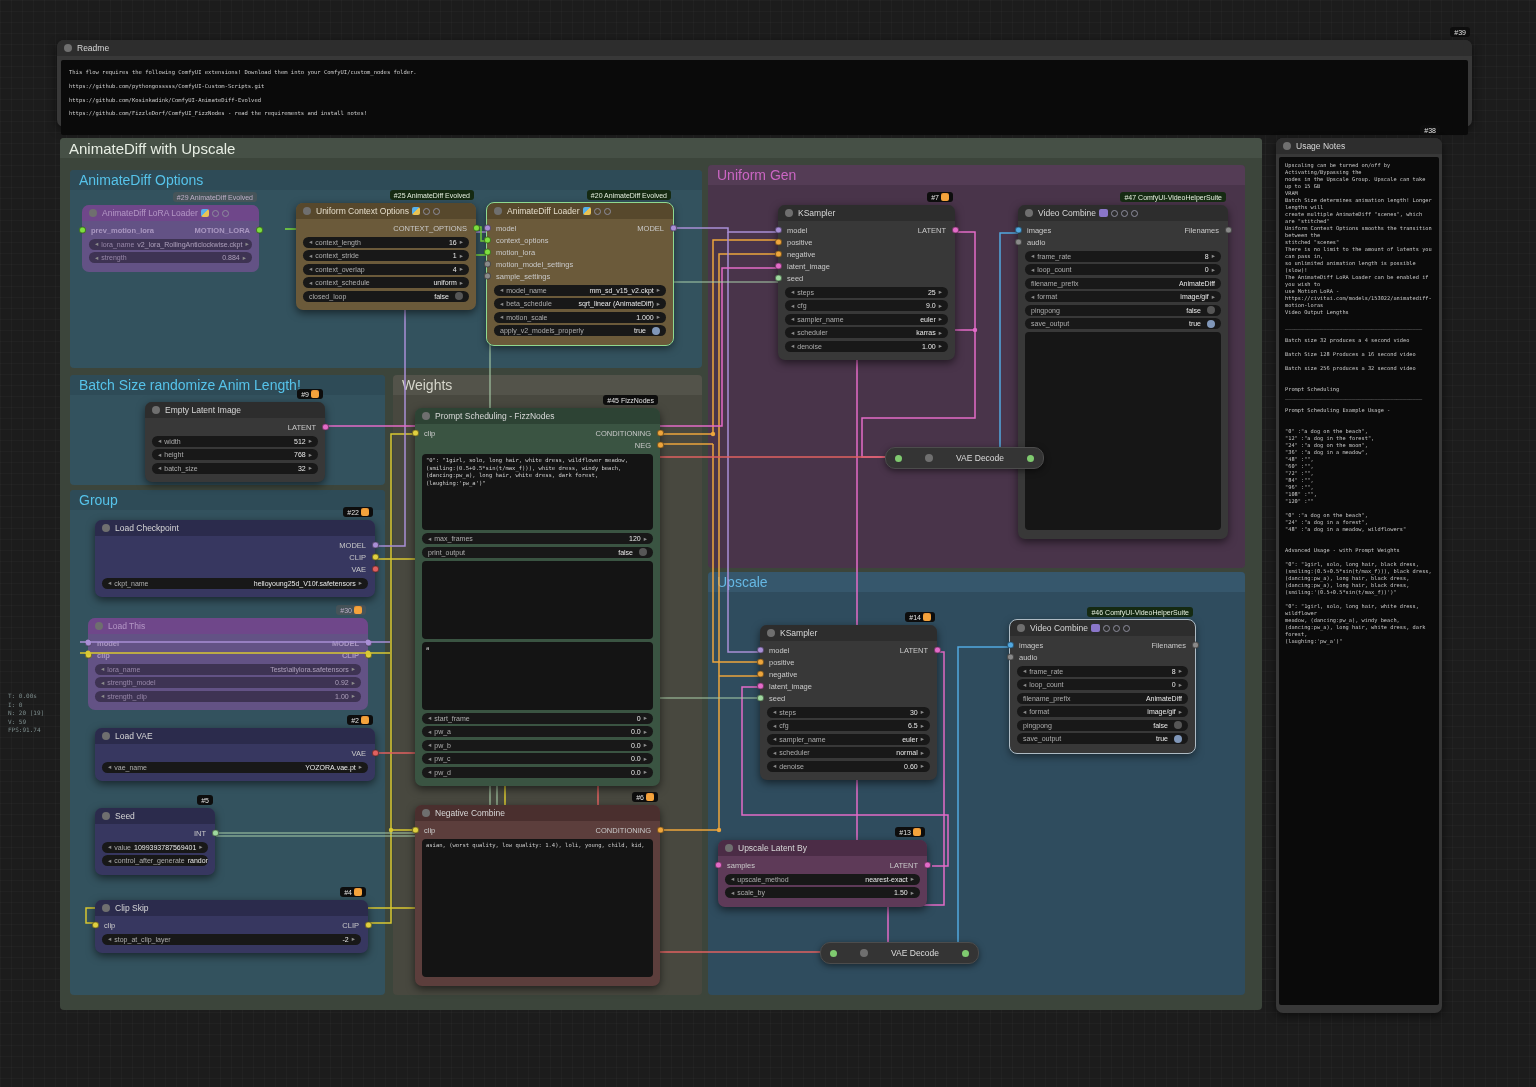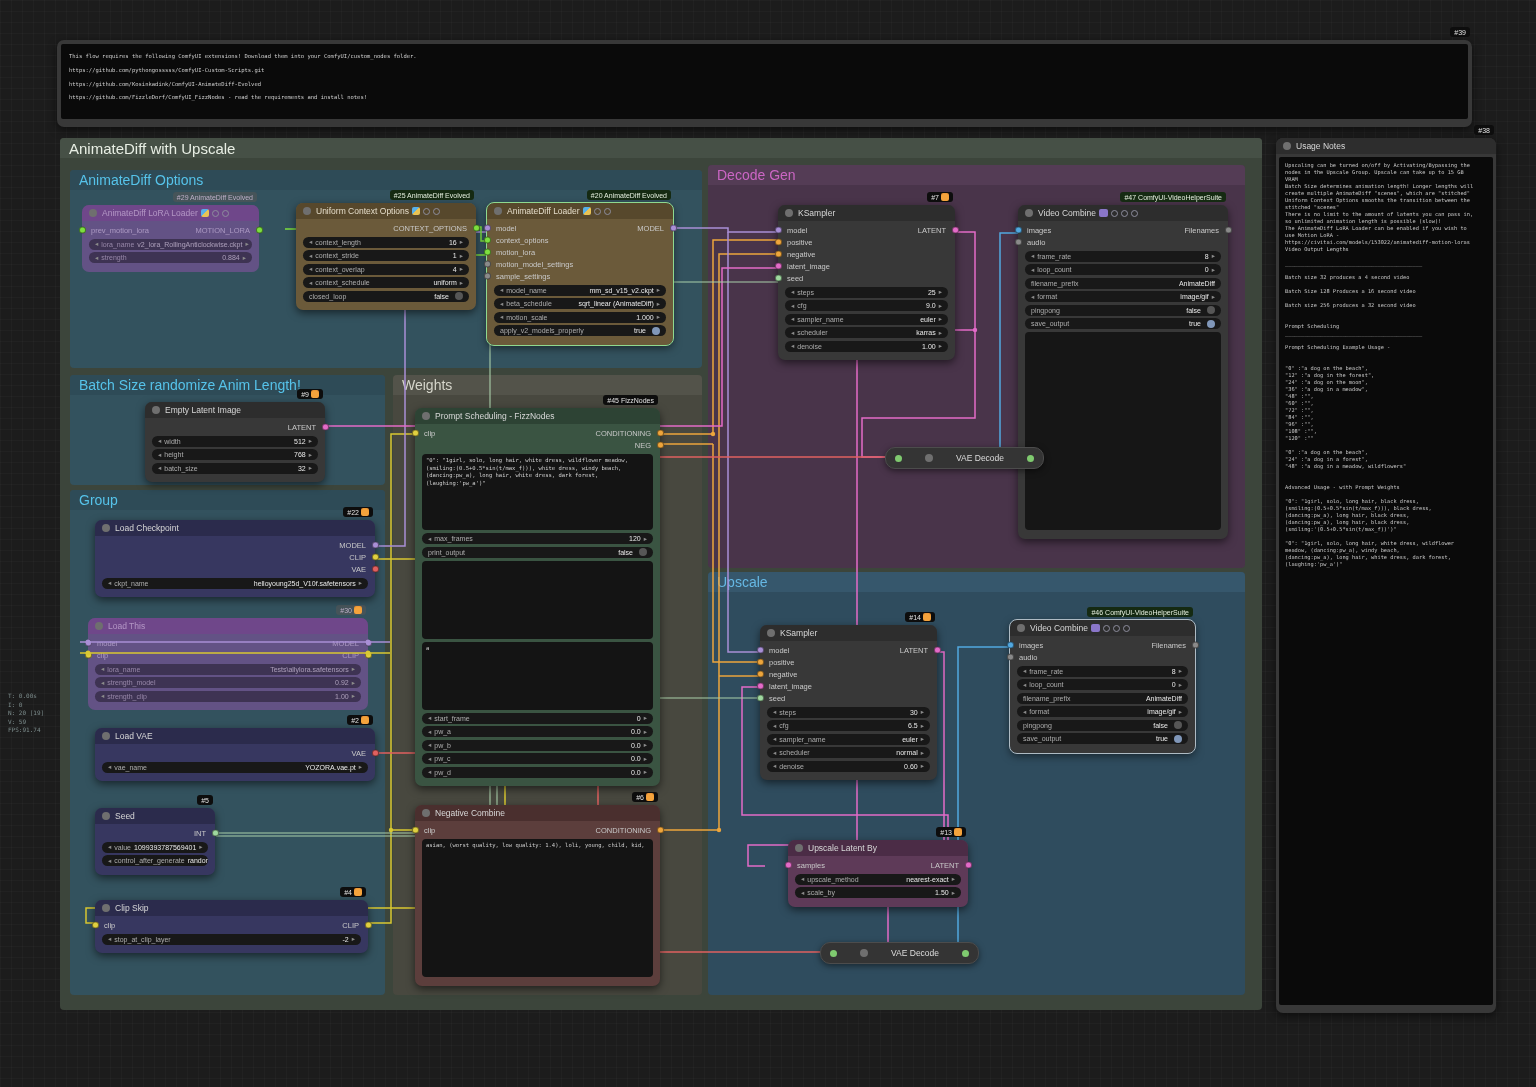--- a/index.html
+++ b/index.html
@@ -45,21 +45,21 @@
   .node.brown{background:#6b5a3a;} .node.brown .ntitle{background:#57482c;color:#e4dcc9;}
   .node.green{background:#3a5442;} .node.green .ntitle{background:#2d4334;}
   .node.maroon{background:#5c3e3c;}.node.maroon .ntitle{background:#4a2f2e;}
   .node.plum{background:#5e3a58;}  .node.plum .ntitle{background:#4b2c46;}
   .node.sel{outline:1.5px solid #8fd98f;}
   .node.selw{outline:1px solid #aebbc4;}
   .node.bypass{background:rgba(148,82,172,.5);box-shadow:none;}
   .node.bypass .ntitle{background:rgba(122,62,142,.55);color:rgba(232,212,242,.55);}
   .node.bypass .widget{background:rgba(18,14,22,.45);color:rgba(220,200,235,.55);}
   .node.bypass .widget .wv{color:rgba(238,224,248,.6);}
-  .node.bypass .iorow{color:rgba(226,206,240,.55);}
+  .node.bypass .iorow{color:rgba(226,206,240,.55);font-weight:bold;}
 
   .badge{position:absolute;top:-13px;right:2px;height:10px;display:flex;align-items:center;gap:2px;background:#0d0d0d;color:#e2e2e2;font-size:7px;padding:0 4px;border-radius:3px;z-index:5;white-space:nowrap;}
   .badge.suite{background:#152a12;color:#e4eede;}
   .badge.dim{background:rgba(86,86,86,.55);color:#bcaec6;}
   .fox{width:8px;height:8px;border-radius:2px;background:radial-gradient(circle at 50% 62%,#f4a33c 58%,#d97e28);flex:none;}
 
   .ticon{display:inline-block;flex:none;}
   .film-icon{width:9px;height:8px;border-radius:2px;background:#8a76c9;}
   .ring-icon{width:7px;height:7px;border-radius:50%;border:1.5px solid #8d8d9d;box-sizing:border-box;}
   .adlogo-icon{width:8px;height:8px;border-radius:2px;background:linear-gradient(135deg,#58b0e8 50%,#e8c355 50%);}
@@ -91,21 +91,21 @@
   <div class="group g-teal" style="left:70px;top:375px;width:315px;height:110px">
     <div class="gtitle">Batch Size randomize Anim Length!</div>
   </div>
   <div class="group g-teal" style="left:70px;top:490px;width:315px;height:505px">
     <div class="gtitle">Group</div>
   </div>
   <div class="group g-prompts" style="left:393px;top:375px;width:309px;height:620px">
     <div class="gtitle">Weights</div>
   </div>
   <div class="group g-initial" style="left:708px;top:165px;width:537px;height:403px">
-    <div class="gtitle">Decode Gen</div>
+    <div class="gtitle">Uniform Gen</div>
   </div>
   <div class="group g-upscale" style="left:708px;top:572px;width:537px;height:423px">
     <div class="gtitle">Upscale</div>
   </div>
 
   <svg class="wires" width="1536" height="1087" viewBox="0 0 1536 1087">
     <g stroke="#d9c832" stroke-width="1.5" fill="none">
       <path d="M377 559 L505 559 L505 908 L86 908 L86 923 L100 923"></path>
       <path d="M368 923 L391 923 L391 434 L418 434"></path>
       <path d="M391 830 L418 830"></path>
@@ -150,27 +150,31 @@
       <circle cx="391" cy="830" r="2.2" fill="#d9c832"></circle>
       <circle cx="713" cy="434" r="2.2" fill="#eda53c"></circle>
       <circle cx="719" cy="830" r="2.2" fill="#eda53c"></circle>
       <circle cx="975" cy="330" r="2.2" fill="#e36bc8"></circle>
       <circle cx="598" cy="753" r="2.2" fill="#e06060"></circle>
     </g>
   </svg>
 
   <div class="node gray" style="left:57px;top:40px;width:1415px;height:87px">
     <div class="badge">#39</div>
+    <div class="ntitle">
+      <i class="cdot"></i>
+      <span>Readme</span>
+    </div>
     <div class="readme-body">This flow requires the following ComfyUI extensions! Download them into your ComfyUI/custom_nodes folder.
 https://github.com/pythongosssss/ComfyUI-Custom-Scripts.git
 https://github.com/Kosinkadink/ComfyUI-AnimateDiff-Evolved
 https://github.com/FizzleDorf/ComfyUI_FizzNodes - read the requirements and install notes!</div>
   </div>
 
-  <div class="node gray" style="left:1276px;top:138px;width:220px;height:875px">
+  <div class="node gray" style="left:1276px;top:138px;width:166px;height:875px">
     <div class="badge">#38</div>
     <div class="ntitle">
       <i class="cdot"></i>
       <span>Usage Notes</span>
     </div>
     <div class="usage-body">Upscaling can be turned on/off by Activating/Bypassing the
 nodes in the Upscale Group. Upscale can take up to 15 GB
 VRAM
 Batch Size determines animation length! Longer lengths will
 create multiple AnimateDiff "scenes", which are "stitched"
@@ -830,21 +834,21 @@
           <span class="wv">false</span>
           <i class="knob"></i>
         </div>
         <div class="widget">
           <span class="wl">save_output</span>
           <span class="wv">true</span>
           <i class="knob on"></i>
         </div>
       </div>
     </div>
-  <div class="node plum" style="left:788px;top:840px;width:180px">
+  <div class="node plum" style="left:718px;top:840px;width:209px">
       <div class="badge">#13<i class="fox"></i></div>
       <div class="ntitle">
         <i class="cdot"></i>
         <span>Upscale Latent By</span>
       </div>
       <div class="nbody">
         <div class="iorow">
           <i class="pdot din" style="background: rgb(227, 107, 200);"></i>
           <span class="sl in">samples</span>
           <span class="sl out">LATENT</span>

